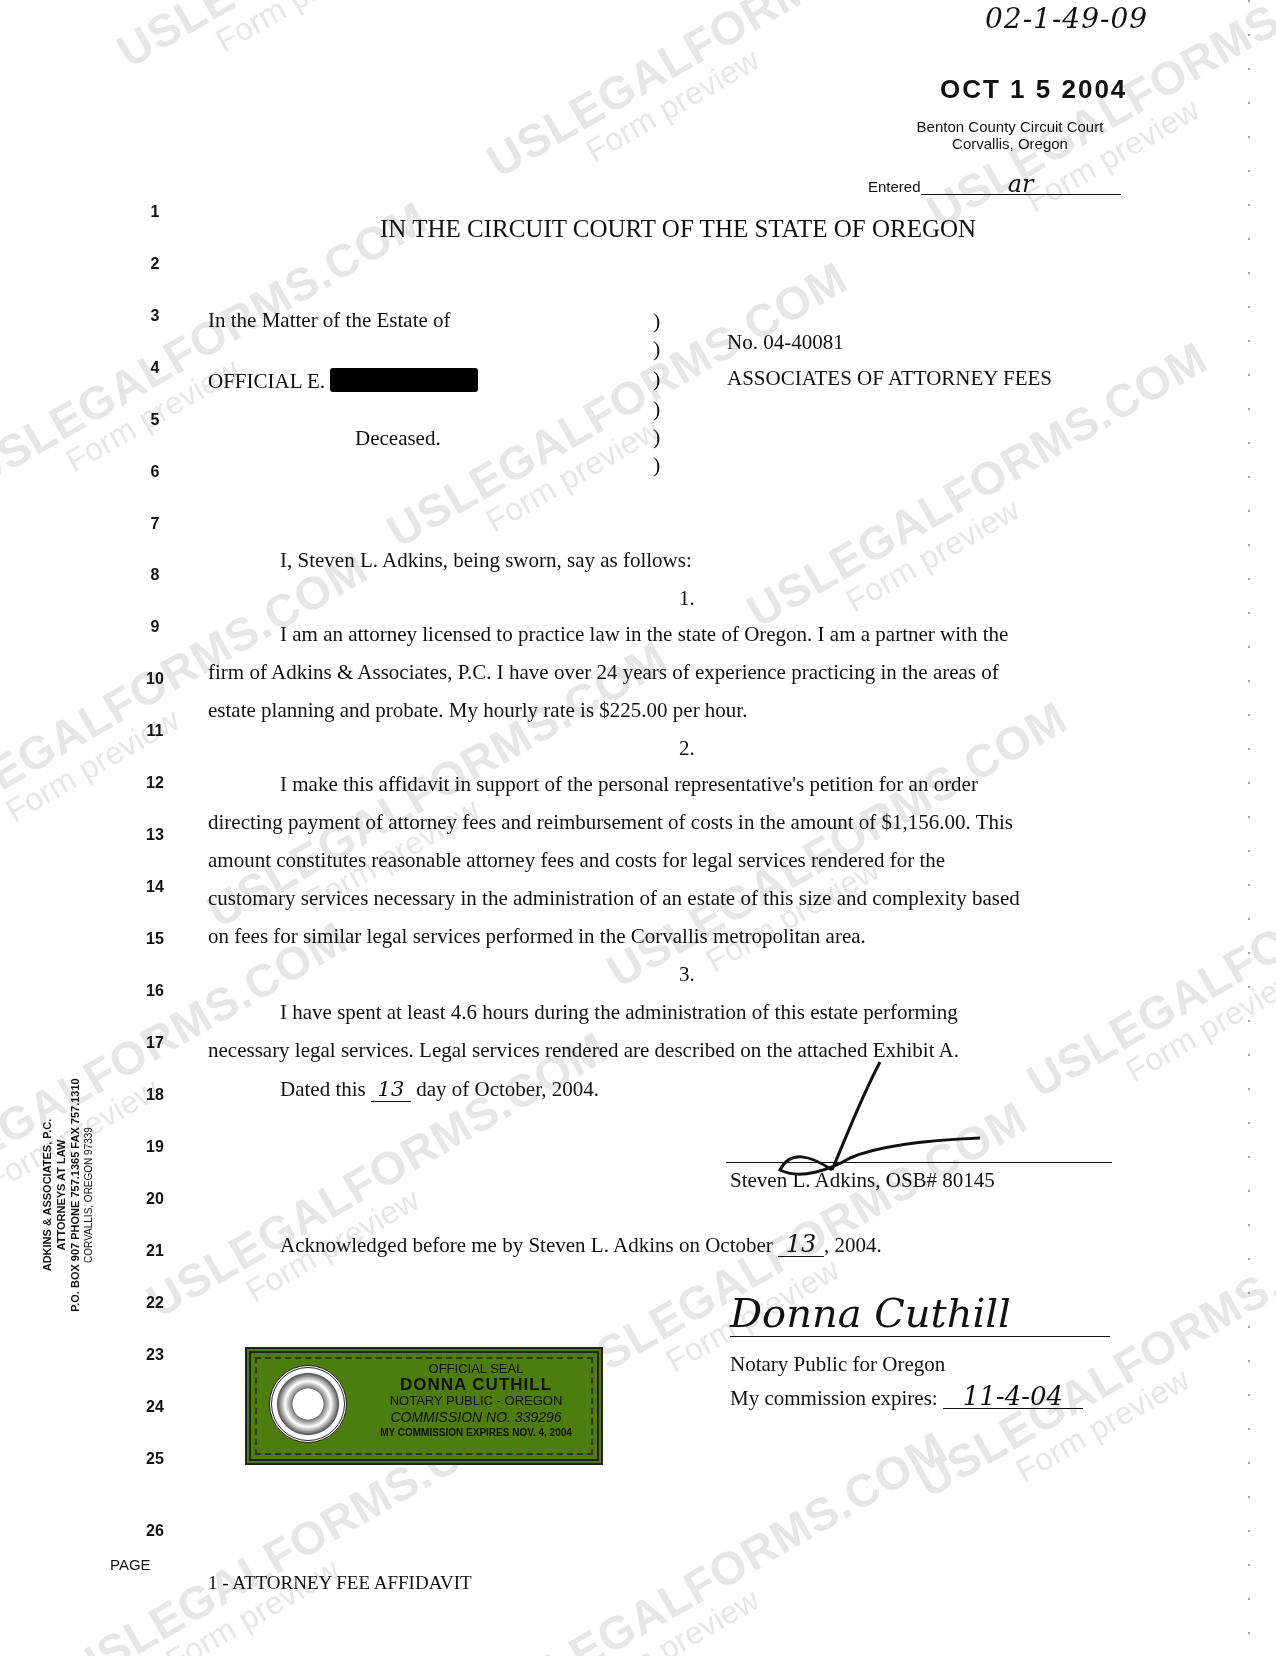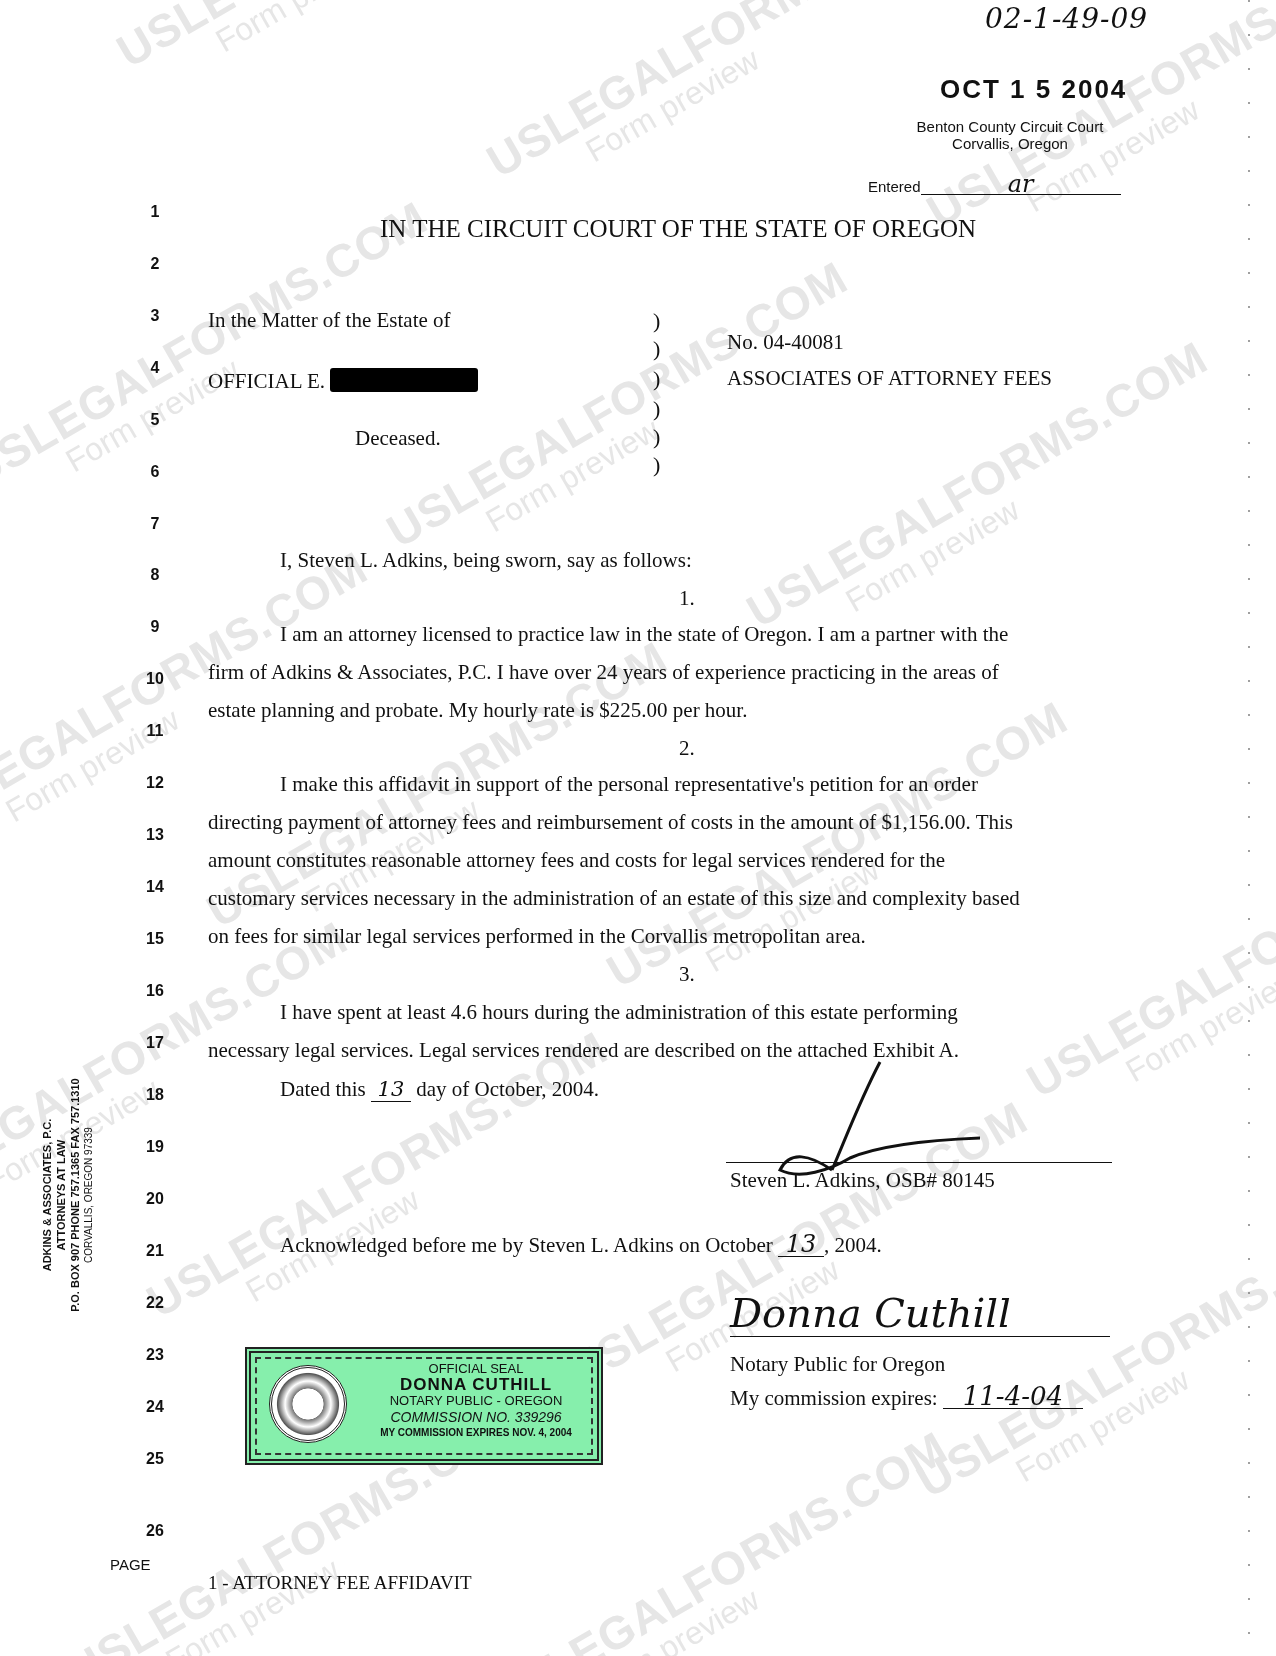--- a/index.html
+++ b/index.html
@@ -16,21 +16,21 @@
   .stamp-num { font-family: "Liberation Sans", "DejaVu Sans", sans-serif; font-weight: bold; font-size: 24px; letter-spacing: 2px; }
   .filed-text { font-family: "Liberation Sans", "DejaVu Sans", sans-serif; font-size: 15px; text-align: center; line-height: 17px; }
   .txt { font-size: 21px; line-height: 24px; white-space: nowrap; }
   .paren { font-size: 22px; }
   .redact { display:inline-block; width: 148px; height: 24px; background: #000; vertical-align: -4px; border-radius: 3px; }
   .handwrite { font-family: "DejaVu Serif", serif; font-style: italic; }
   .uline { display:inline-block; border-bottom: 1.5px solid #111; text-align:center; }
   .sideblock { position:absolute; left: 40px; top: 1340px; transform: rotate(-90deg); transform-origin: left top;
                font-family: "Liberation Sans","DejaVu Sans",sans-serif; font-weight:bold; font-size: 11px; line-height: 14px; text-align:center; width: 290px; }
   .seal { position:absolute; left: 245px; top: 1347px; width: 358px; height: 118px; border: 6px double #222;
-          box-sizing: border-box; background: #86efac; }
+          box-sizing: border-box; background: #4d7c0f; }
   .seal-inner { position:absolute; inset: 4px; border: 2px dashed #333; }
   .seal-circle { position:absolute; left: 18px; top: 12px; width: 78px; height: 78px; border-radius: 50%;
                  border: 3px double #222; box-sizing: border-box; background:
                  radial-gradient(circle, #fff 30%, #777 31%, #fff 45%, #555 60%, #fff 62%); }
   .seal-text { position:absolute; left: 112px; right: 8px; top: 8px; text-align:center;
                font-family: "Liberation Sans","DejaVu Sans",sans-serif; line-height: 16px; }
   .rightdots { position:absolute; left: 1248px; top: 0; width: 2px; height: 1656px;
                background: repeating-linear-gradient(to bottom, #777 0 2px, transparent 2px 34px); opacity: .7; }
 </style>
 </head>

